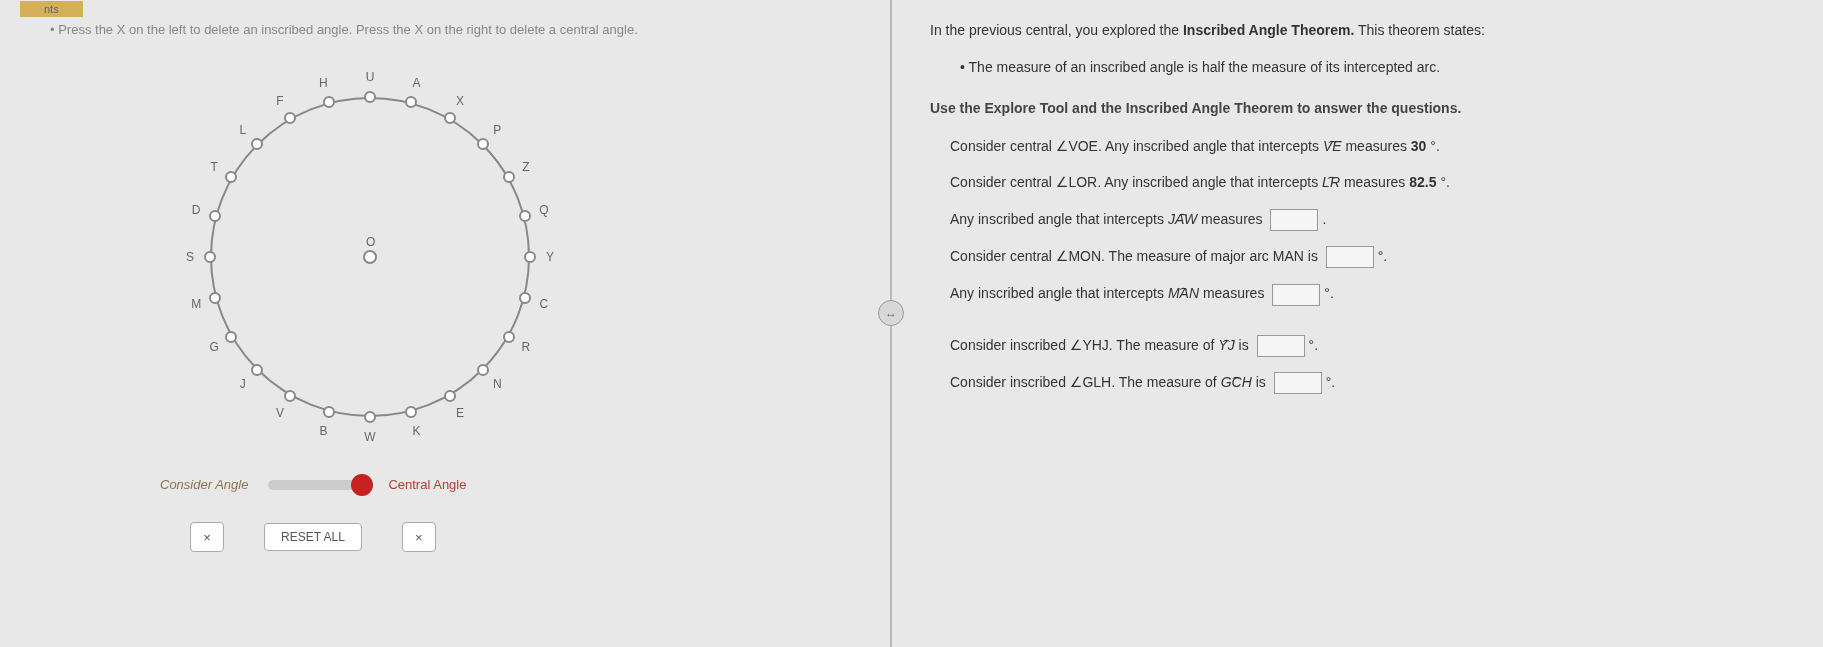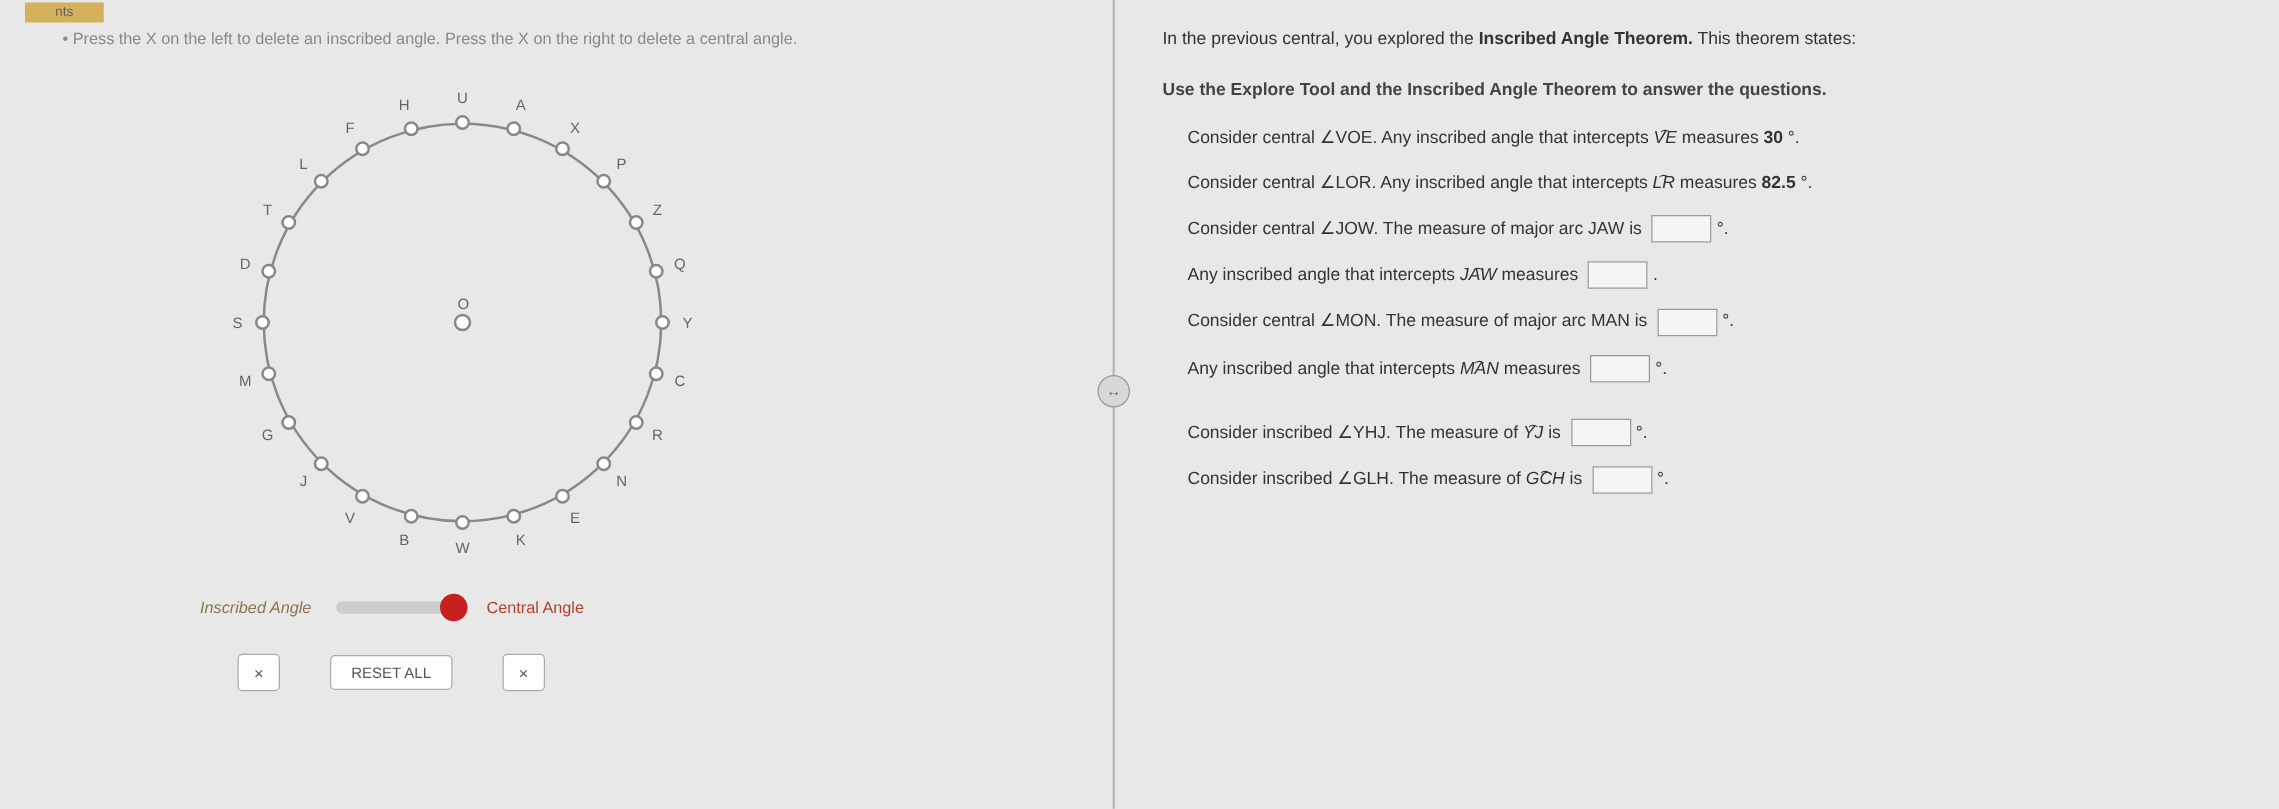--- a/index.html
+++ b/index.html
@@ -98,52 +98,49 @@
           <div class="point" style="left: 158.589px; top: 45.4519px;"></div>
           <div class="point-label" style="left: 153.413px; top: 26.1334px;">H</div>
         </div>
       <div class="center-point">
         <div class="o-label">O</div>
         <div class="o-ring"></div>
       </div>
     </div>
 
     <div class="controls">
-      <span class="inscribed-label">Inscribed Angle</span>
+      <span class="inscribed-label">Consider Angle</span>
       <div class="slider">
         <div class="slider-thumb"></div>
       </div>
       <span class="central-label">Central Angle</span>
     </div>
 
     <div class="bottom-controls">
       <div class="x-btn">×</div>
       <div class="reset-btn">RESET ALL</div>
       <div class="x-btn">×</div>
     </div>
   </div>
 
   <div class="divider"></div>
   <div class="drag-handle">↔</div>
 
   <div class="right-panel">
     <p>
       <span>In the previous central, you explored the </span><strong>Inscribed Angle Theorem.</strong><span> This theorem states:</span>
     </p>
+    <p class="theorem-item">The measure of an inscribed angle is half the measure of its intercepted arc.</p>
     <p class="section-head">Use the Explore Tool and the Inscribed Angle Theorem to answer the questions.</p>
 
     <div class="q-line">
       <span>Consider central </span><span class="angle">∠VOE</span><span>. Any inscribed angle that intercepts </span><span class="arc">VE</span><span> measures </span><strong>30</strong><span> °.</span>
     </div>
     <div class="q-line">
       <span>Consider central </span><span class="angle">∠LOR</span><span>. Any inscribed angle that intercepts </span><span class="arc">LR</span><span> measures </span><strong>82.5</strong><span> °.</span>
-    </div>
-    <div class="q-line">
-      <span>Consider central </span><span class="angle">∠JOW</span><span>. The measure of major arc </span><span class="angle">JAW</span><span> is</span>
-      <span class="ans-box"></span><span>°.</span>
     </div>
     <div class="q-line">
       <span>Any inscribed angle that intercepts </span><span class="arc">JAW</span><span> measures</span>
       <span class="ans-box"></span><span>.</span>
     </div>
     <div class="q-line">
       <span>Consider central </span><span class="angle">∠MON</span><span>. The measure of major arc </span><span class="angle">MAN</span><span> is</span>
       <span class="ans-box"></span><span>°.</span>
     </div>
     <div class="q-line">

